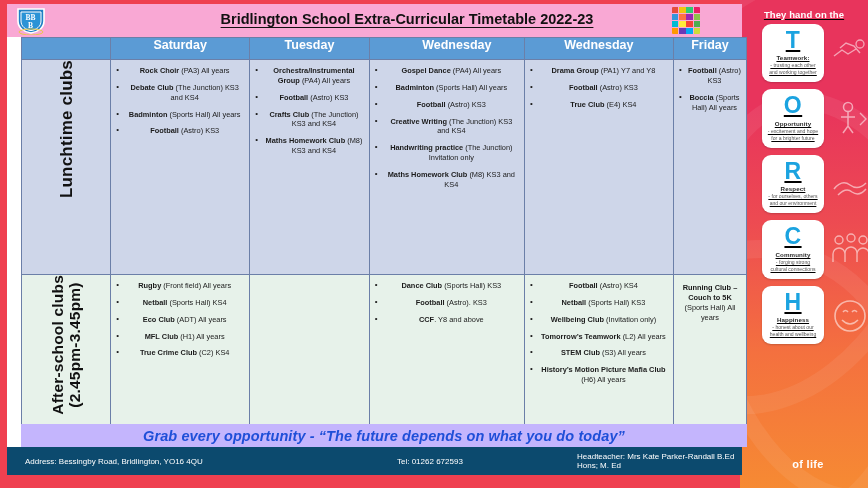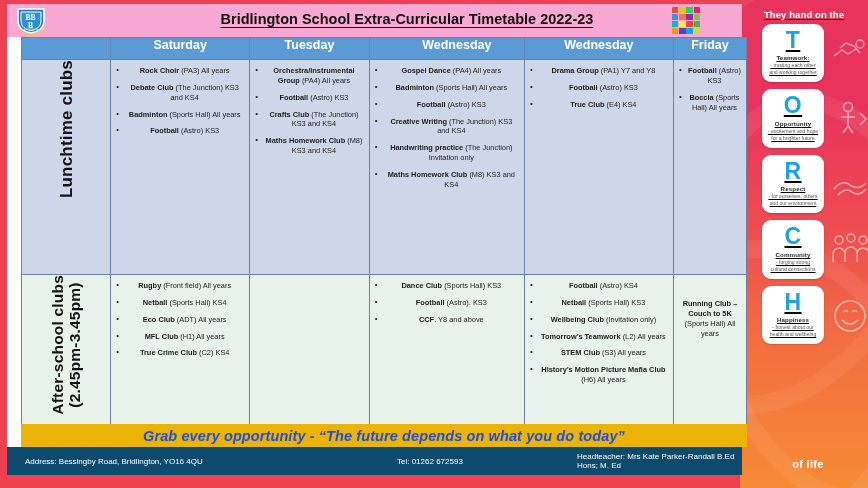--- a/index.html
+++ b/index.html
@@ -136,29 +136,29 @@
     text-align: center;
     margin: 0 0 7px 0;
     padding-left: 9px;
   }
   ul.clubs li:before {
     content: "\2022";
     position: absolute; left: 0; top: -1px;
     font-size: 8px; color: #1b1b1b;
   }
   ul.clubs li b { font-weight: bold; }
-  ul.clubs.plain { padding-top: 24px; }
+  ul.clubs.plain { padding-top: 8px; }
   ul.clubs.plain li { padding-left: 0; text-align: center; }
   ul.clubs.plain li:before { content: ""; }
 
   
   #motto {
     position: absolute; left: 14px; top: 420px;
     width: 726px; height: 23px;
-    background: #eab308;
+    background: #c4b5fd;
     display: flex; align-items: center; justify-content: center;
     color: #1f4fd8; font-size: 14.5px; font-weight: bold; font-style: italic;
     letter-spacing: .1px;
     text-align: right;
   }
 
   
   #footer {
     position: absolute; left: 7px; top: 447px;
     width: 735px; height: 28px;

